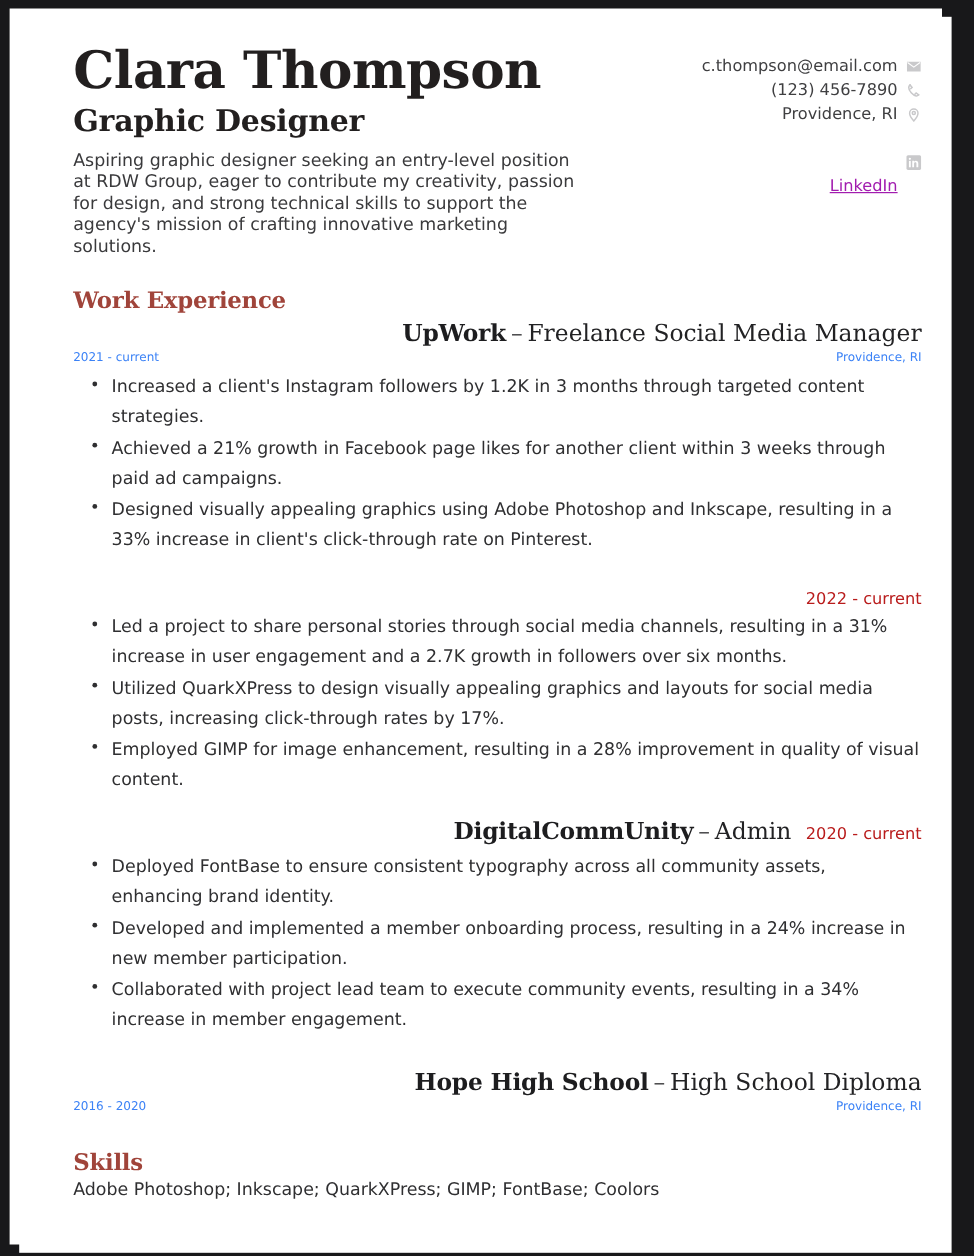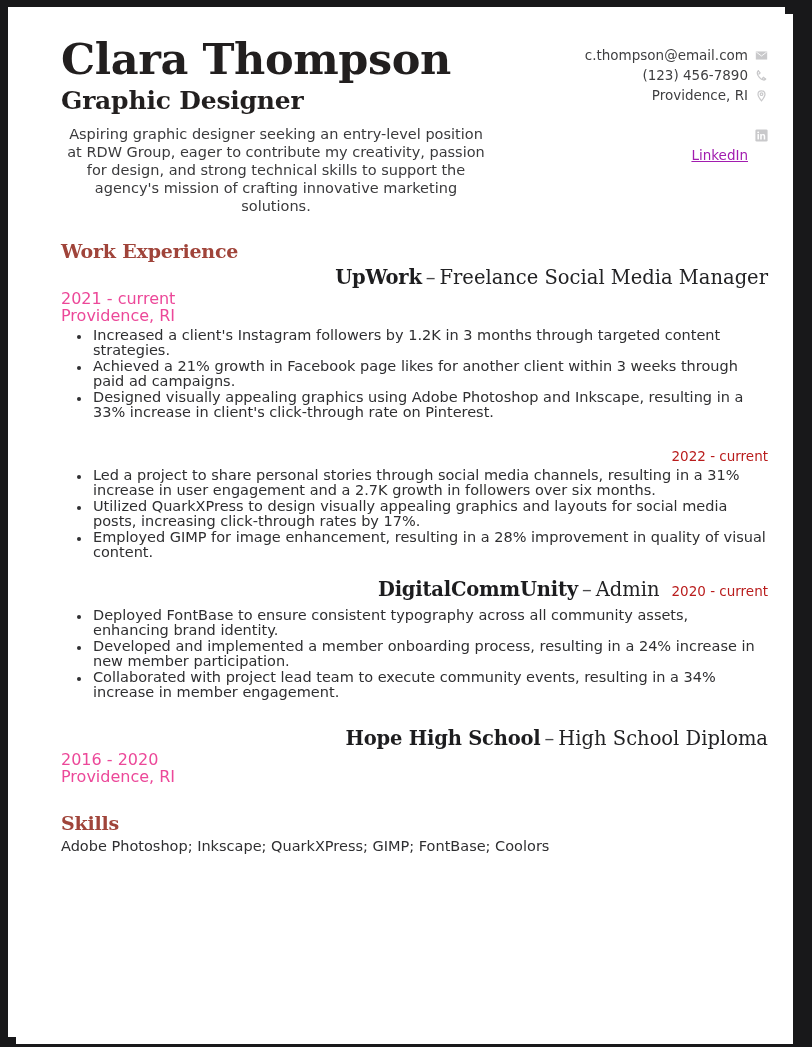--- a/index.html
+++ b/index.html
@@ -63,21 +63,20 @@
     margin: 4px 0 0 0;
     letter-spacing: -0.2px;
   }
   .summary {
     font-family: "DejaVu Sans", sans-serif;
     font-size: 14.5px;
     line-height: 18px;
     color: #3a3a3c;
     margin: 9px 0 0 0;
     max-width: 430px;
-    text-align: center;
   }
 
   .contact {
     position: absolute;
     right: 0;
     top: 32px;
     width: 300px;
     text-align: right;
   }
   .contact-row {
@@ -154,38 +153,37 @@
     font-size: 13.5px;
     color: #b91c1c;
     white-space: nowrap;
   }
 
   .entry-sub {
     display: flex;
     justify-content: space-between;
     align-items: baseline;
     font-family: "DejaVu Sans", sans-serif;
-    font-size: 16px;
+    font-size: 10px;
     line-height: 17px;
-    color: #ec4899;
+    color: #3b82f6;
     margin-top: -1px;
-    flex-direction: column;
   }
 
   ul.bullets {
     list-style: none;
     margin: 4px 0 0 0;
     padding: 0;
   }
   ul.bullets li {
     position: relative;
     padding-left: 32px;
     font-family: "DejaVu Sans", sans-serif;
     font-size: 14.5px;
-    line-height: 15px;
+    line-height: 25px;
     color: #2f2f31;
     margin-bottom: 1px;
   }
   ul.bullets li::before {
     content: "";
     position: absolute;
     left: 16px;
     top: 7px;
     width: 4px;
     height: 4px;

